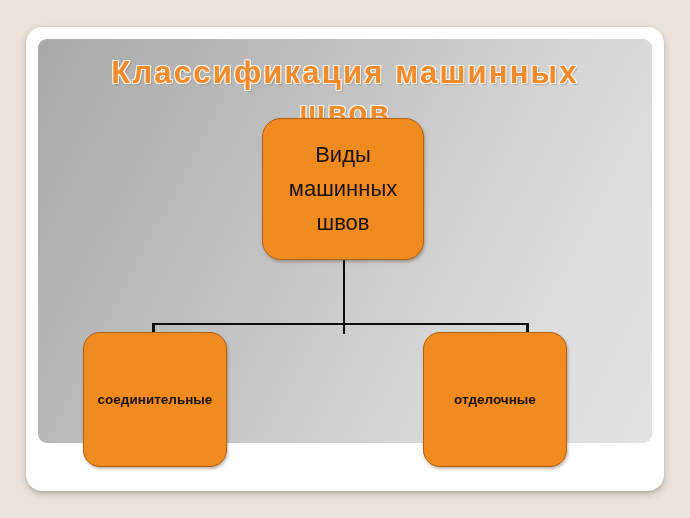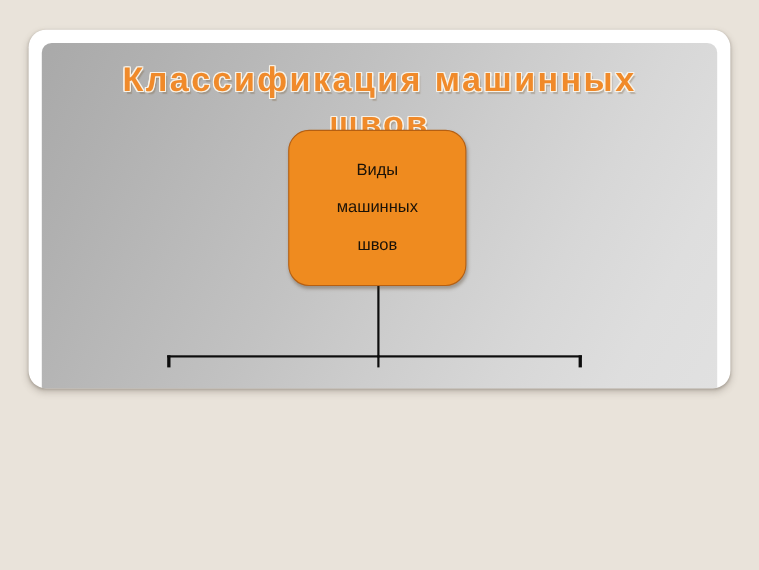--- a/index.html
+++ b/index.html
@@ -14,21 +14,21 @@
     background: #e9e3da;
     font-family: "Liberation Sans", "DejaVu Sans", sans-serif;
   }
 
   
   #slide-frame {
     position: absolute;
     left: 26px;
     top: 27px;
     width: 638px;
-    height: 326px;
+    height: 464px;
     background: #ffffff;
     border-radius: 16px;
     box-shadow: 0 3px 7px rgba(90, 80, 68, 0.30),
                 0 1px 2px rgba(90, 80, 68, 0.22);
     overflow: hidden;
   }
 
   
   #content-panel {
     position: absolute;
@@ -106,21 +106,21 @@
 
   
   #node-root {
     left: 236px;
     top: 91px;
     width: 162px;
     height: 142px;
     border-radius: 19px;
   }
   #node-root .node-label {
-    font-size: 15px;
+    font-size: 22px;
     line-height: 34px;
     font-weight: normal;
     white-space: pre-line;
   }
 
   
   .node-leaf {
     top: 305px;
     width: 144px;
     height: 135px;
@@ -186,17 +186,23 @@
     <div class="connector" id="conn-drop-0"></div>
     <div class="connector" id="conn-drop-1"></div>
     <div class="connector" id="conn-drop-2"></div>
 
     <div class="node" id="node-root">
       <span class="node-label">Виды
 машинных
 швов</span>
     </div>
 
-
-
+    <div class="node node-leaf" id="node-leaf-0">
+      <span class="node-label">соединительные</span>
+    </div>
+
+
+    <div class="node node-leaf" id="node-leaf-2">
+      <span class="node-label">отделочные</span>
+    </div>
 
   </div>
 </div>
 
 </body></html>

